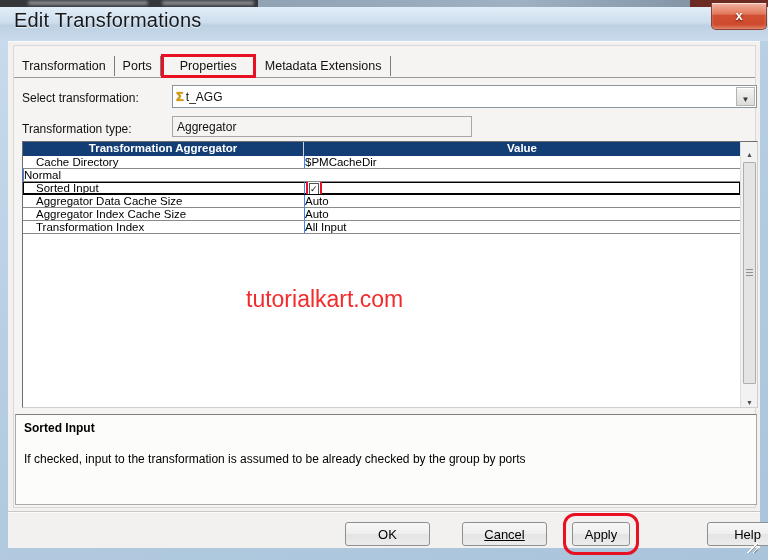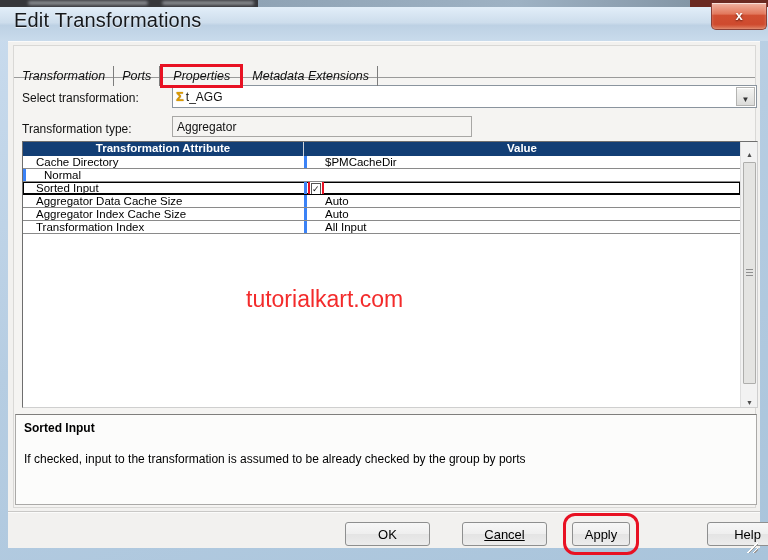--- a/index.html
+++ b/index.html
@@ -28,23 +28,23 @@
   .close-btn span { display:block; text-align:center; line-height:25px; color:#fff; font-weight:bold; font-size:13px;
                     text-shadow:0 1px 2px rgba(60,10,5,.8); }
 
   
   .client { position:absolute; left:8px; top:41px; width:752px; height:507px; background:#f2f1ef;
             box-shadow:inset 0 1px 0 #fafafa; }
   .panel-frame { position:absolute; left:13px; top:45px; width:743px; height:463px;
                  border:1px solid #d9d8d6; background:#f5f4f2; }
 
   
-  .tabs { position:absolute; left:14px; top:60px; height:31px; display:flex; align-items:center; z-index:5;font-style:italic; }
+  .tabs { position:absolute; left:14px; top:50px; height:31px; display:flex; align-items:center; z-index:5; }
   .tab { padding:3px 8px; font-size:12.5px; color:#111; border-right:1px solid #7d7d7d; cursor:pointer; white-space:nowrap; }
-  .tab.highlighted { border:3px solid #e81123; padding:2px 10px; margin-right:1px; }
+  .tab.highlighted { border:3px solid #e81123; padding:2px 16px; margin-right:1px; }
   .tab-underline { position:absolute; left:14px; top:77px; width:741px; height:1px; background:#9a9a9a; z-index:1; }
 
   
   .lbl { position:absolute; font-size:12px; color:#111; }
   .lbl-select { left:22px; top:91px; }
   .lbl-type { left:22px; top:122px; }
   .combo { position:absolute; left:172px; top:85px; width:585px; height:23px; background:#fff;
            border:1px solid #8a949e; display:flex; align-items:center; cursor:pointer; }
   .combo .sigma { font-size:13px; font-weight:bold; color:#dc9b00; margin:0 2px 0 3px;
                   text-shadow:0 0 1px #8a5c00; line-height:13px; }
@@ -59,21 +59,21 @@
   .attr-table { position:absolute; left:22px; top:141px; width:736px; height:267px; background:#fff;
                 border:1px solid; border-color:#6e6e6e #cfcfcf #cfcfcf #6e6e6e; }
   .grid { position:absolute; left:0; top:0; width:717px; }
   .t-head { display:flex; height:14px; background:#123e75; }
   .t-head .c1 { width:281px; border-right:1px solid #cfd4dc; }
   .t-head .c2 { flex:1; }
   .t-head div { color:#fff; font-size:11.5px; font-weight:bold; text-align:center; line-height:13px; overflow:hidden; }
   .t-row { display:flex; height:13px; border-bottom:1px solid #8a8a8a; position:relative; background:#fff; }
   .t-row .cell { font-size:11.5px; color:#000; line-height:13px; overflow:hidden; white-space:nowrap; }
   .t-row .c1 { width:281px; padding-left:13px; }
-  .t-row .c2 { flex:1; padding-left:18px; border-left:3px solid #3b82f6; position:relative; }
+  .t-row .c2 { flex:1; padding-left:0; border-left:1px solid #3b82f6; position:relative; }
   .t-row.selected { box-shadow:inset 0 0 0 1px #000; border-bottom-color:#000; z-index:2; }
   .cbwrap { display:none; position:absolute; left:1px; top:-3px; border:2px solid #e81123; padding:1px; background:#fff; z-index:3; }
   .t-row.checkbox .cbwrap { display:block; }
   .cb { width:10px; height:10px; border:1px solid #555; background:#fff; font-size:9px; line-height:9px; text-align:center; color:#111; }
 
   
   .vscroll { position:absolute; right:0; top:0; width:17px; height:265px; background:#f2f2f2; border-left:1px solid #dedede; }
   .sc-btn { position:absolute; left:1px; width:15px; height:15px; text-align:center; background:#f2f2f2; }
   .sc-btn span { font-size:7px; color:#4e4e4e; line-height:15px; }
   .sc-up { top:1px; } .sc-down { bottom:1px; }
@@ -148,21 +148,21 @@
     <span class="combo-text">t_AGG</span>
     <span class="drop-btn"><span>▼</span></span>
   </div>
 
   <div class="lbl lbl-type">Transformation type:</div>
   <div class="type-field">Aggregator</div>
 
   <div class="attr-table">
     <div class="grid">
       <div class="t-head">
-        <div class="c1">Transformation Attribute</div>
+        <div class="c1">Transformation Aggregator</div>
         <div class="c2">Value</div>
       </div>
       <div>
 
           <div class="t-row">
             <div class="cell c1">Cache Directory</div>
             <div class="cell c2">
               <span class="cell-text">$PMCacheDir</span>
               
             </div>

